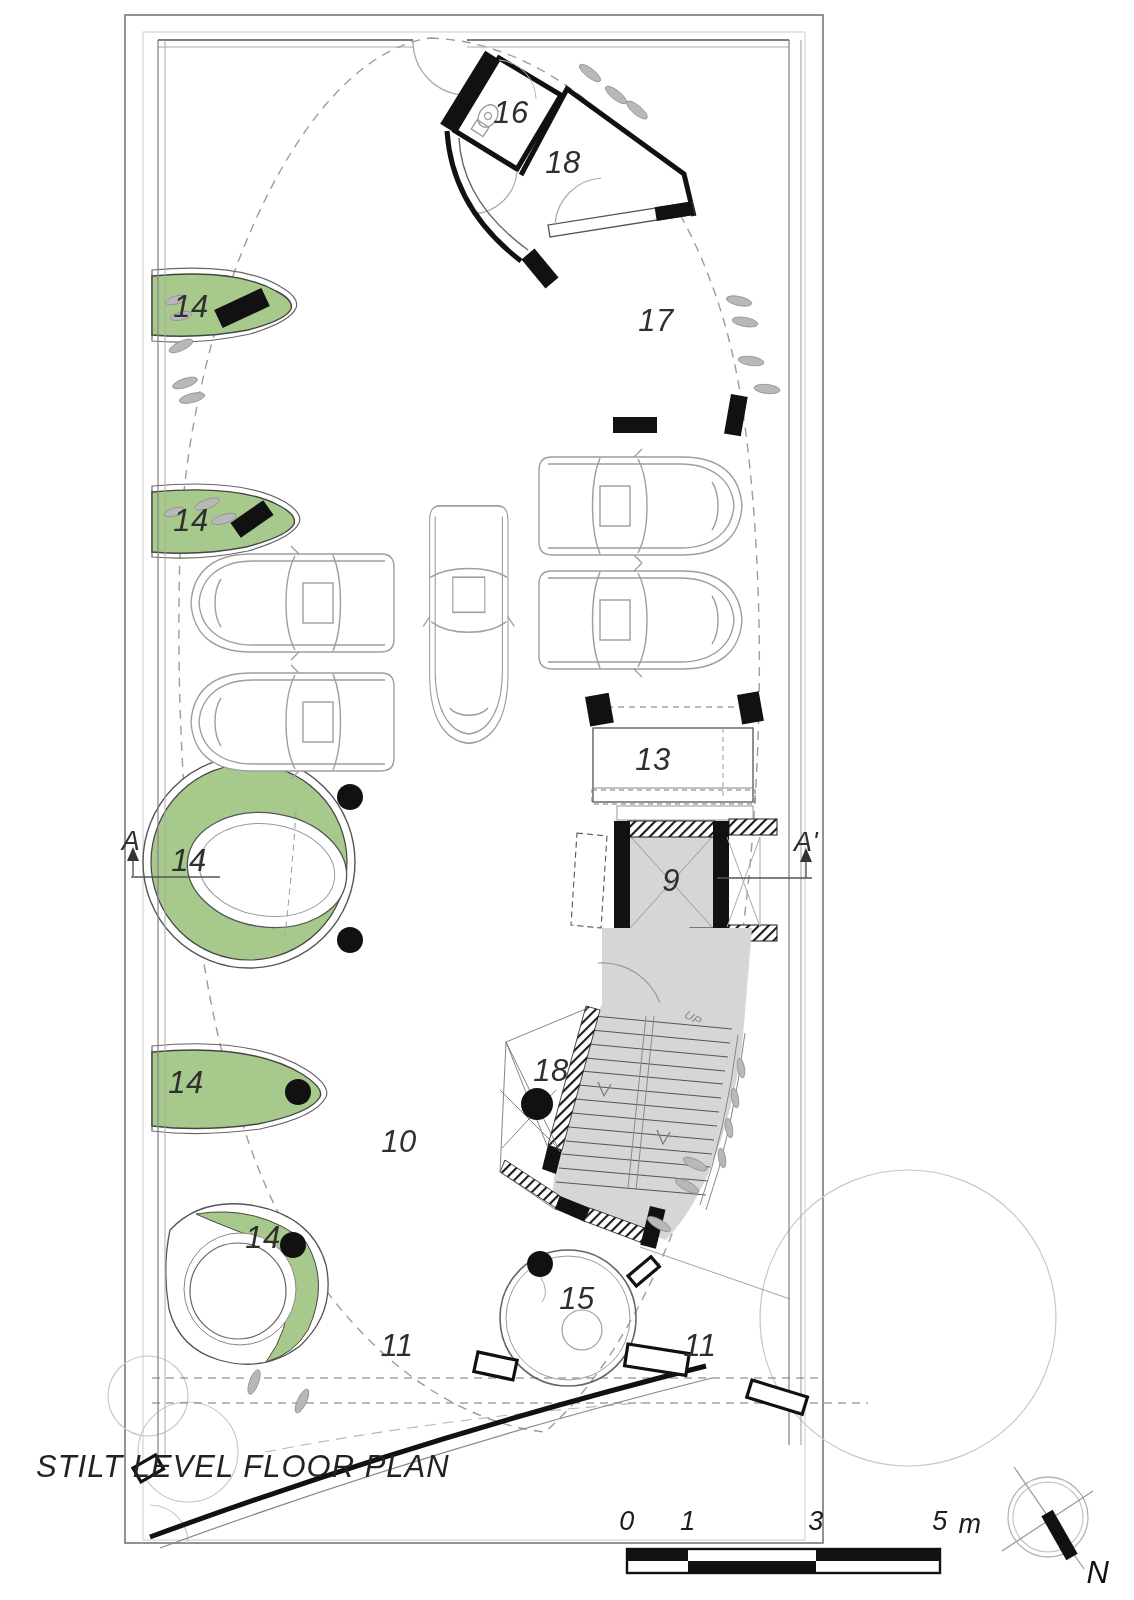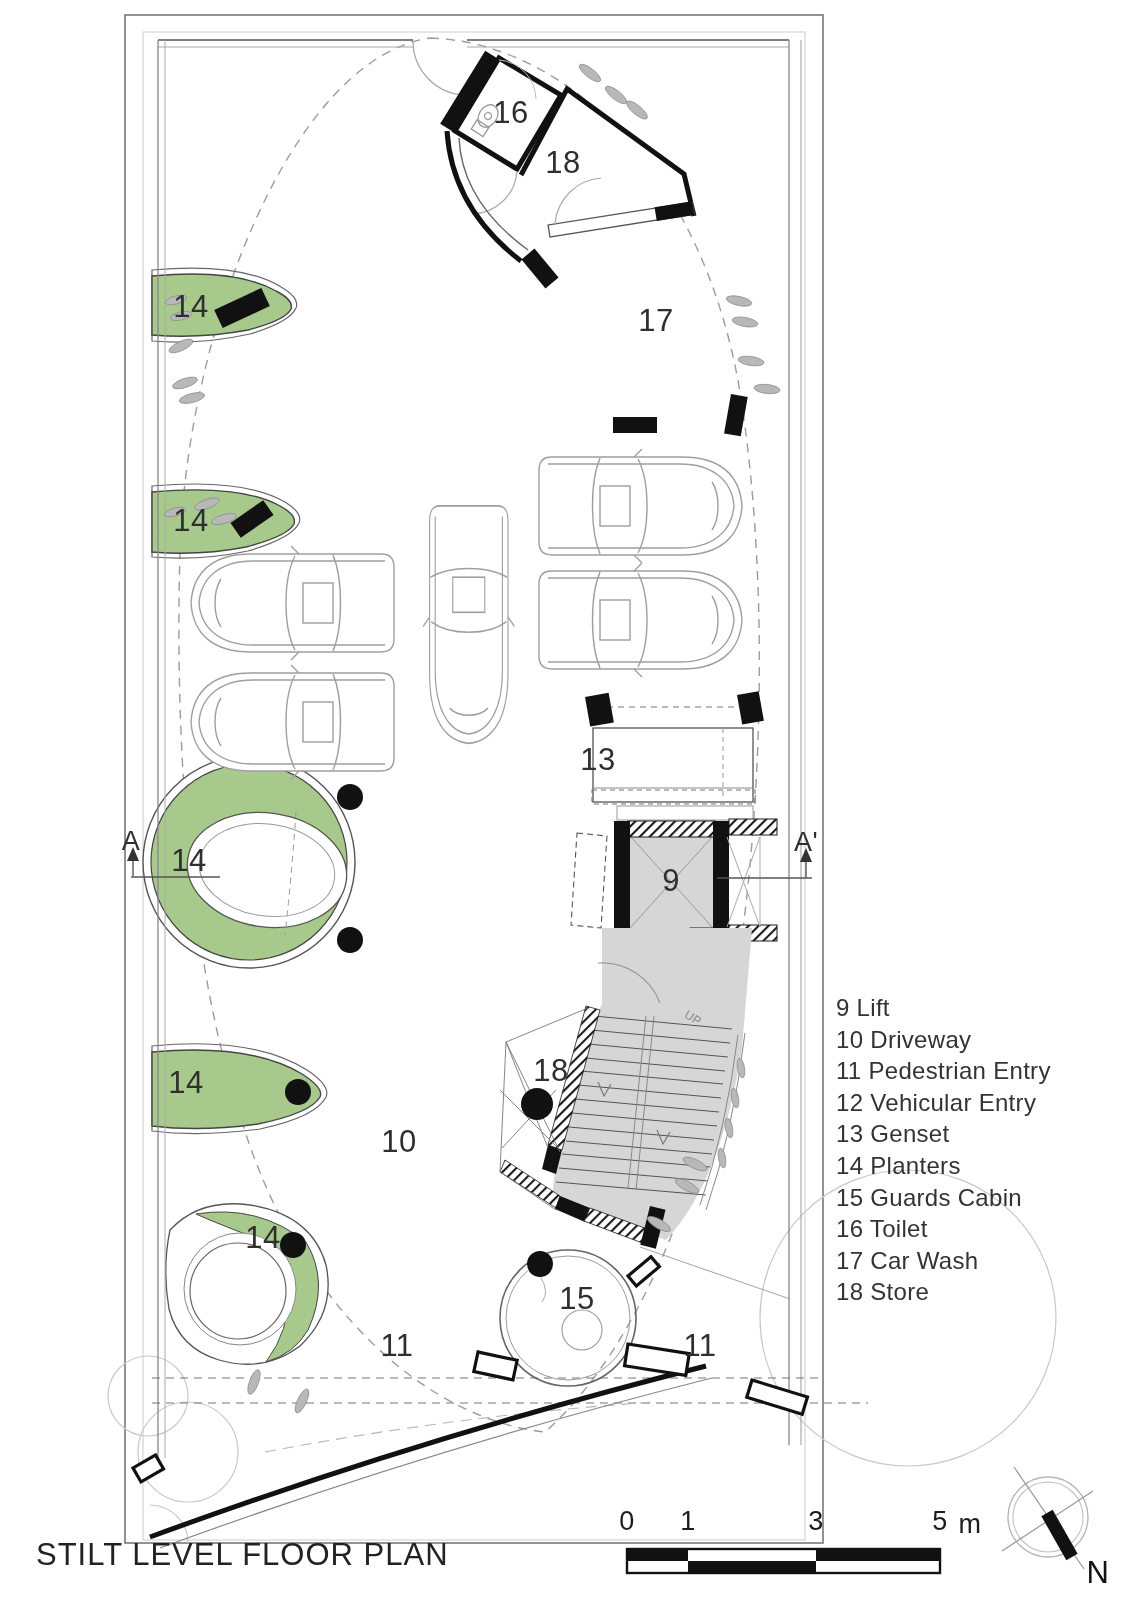--- a/index.html
+++ b/index.html
@@ -1,27 +1,27 @@
 <!DOCTYPE html>
 <html><head>
 <meta charset="utf-8">
 <style>
   html,body{margin:0;padding:0;background:#fff;}
   #canvas{position:relative;width:1134px;height:1600px;background:#fff;overflow:hidden;
-          font-family:"Liberation Sans", sans-serif;}
+          font-family:"Liberation Sans", sans-serif;font-style:italic;}
   #plan-svg{position:absolute;left:0;top:0;width:1134px;height:1600px;}
   .lbl{position:absolute;transform:translate(-50%,-50%);color:#2f2f2f;font-size:31px;
        letter-spacing:0.5px;white-space:nowrap;line-height:1;}
   .lbl.small{font-size:27px;}
   .lbl.tiny{font-size:12px;color:#8a8a8a;}
   .lbl.scale-num{font-size:27px;color:#1c1c1c;}
   .lbl.north-n{font-size:31px;color:#111;}
   .legend{position:absolute;left:836px;top:992px;font-size:24px;line-height:31.6px;
           color:#333;letter-spacing:0.3px;}
-  .title{position:absolute;left:36px;top:1537px;font-size:31px;color:#222;
+  .title{position:absolute;left:36px;top:1449px;font-size:31px;color:#222;
          letter-spacing:1px;white-space:nowrap;}
 </style>
 </head>
 <body>
 
 <div id="canvas">
 
 <svg id="plan-svg" viewBox="0 0 1134 1600" xmlns="http://www.w3.org/2000/svg">
   <defs>
     <pattern id="hatch" patternUnits="userSpaceOnUse" width="7" height="7" patternTransform="rotate(45)">
@@ -258,47 +258,35 @@
 </svg>
 
 <div class="lbl" style="left:511px;top:112px">16</div>
 <div class="lbl" style="left:563px;top:162px">18</div>
 <div class="lbl" style="left:656px;top:320px">17</div>
 <div class="lbl" style="left:191px;top:306px">14</div>
 <div class="lbl" style="left:191px;top:520px">14</div>
 <div class="lbl" style="left:189px;top:860px">14</div>
 <div class="lbl" style="left:186px;top:1082px">14</div>
 <div class="lbl" style="left:263px;top:1237px">14</div>
-<div class="lbl" style="left:598px;top:759px">13</div>
+<div class="lbl" style="left:653px;top:759px">13</div>
 <div class="lbl" style="left:671px;top:880px">9</div>
 <div class="lbl" style="left:551px;top:1070px">18</div>
 <div class="lbl" style="left:399px;top:1141px">10</div>
 <div class="lbl" style="left:397px;top:1345px">11</div>
 <div class="lbl" style="left:577px;top:1298px">15</div>
 <div class="lbl" style="left:700px;top:1345px">11</div>
 <div class="lbl small" style="left:131px;top:841px">A</div>
 <div class="lbl small" style="left:806px;top:842px">A'</div>
 <div class="lbl tiny" style="left:693px;top:1018px;transform:translate(-50%,-50%) rotate(32deg)">UP</div>
 
 <div class="lbl scale-num" style="left:627px;top:1521px">0</div>
 <div class="lbl scale-num" style="left:688px;top:1521px">1</div>
 <div class="lbl scale-num" style="left:816px;top:1521px">3</div>
 <div class="lbl scale-num" style="left:940px;top:1521px">5</div>
 <div class="lbl scale-num" style="left:970px;top:1524px">m</div>
 
 <div class="lbl north-n" style="left:1098px;top:1572px">N</div>
 
-<div class="legend">
-  <div class="legend-item">9 Lift</div>
-  <div class="legend-item">10 Driveway</div>
-  <div class="legend-item">11 Pedestrian Entry</div>
-  <div class="legend-item">12 Vehicular Entry</div>
-  <div class="legend-item">13 Genset</div>
-  <div class="legend-item">14 Planters</div>
-  <div class="legend-item">15 Guards Cabin</div>
-  <div class="legend-item">16 Toilet</div>
-  <div class="legend-item">17 Car Wash</div>
-  <div class="legend-item">18 Store</div>
+
+<div class="title">STILT LEVEL FLOOR PLAN</div>
+
 </div>
 
-<div class="title">STILT LEVEL FLOOR PLAN</div>
-
-</div>
-
 </body></html>

